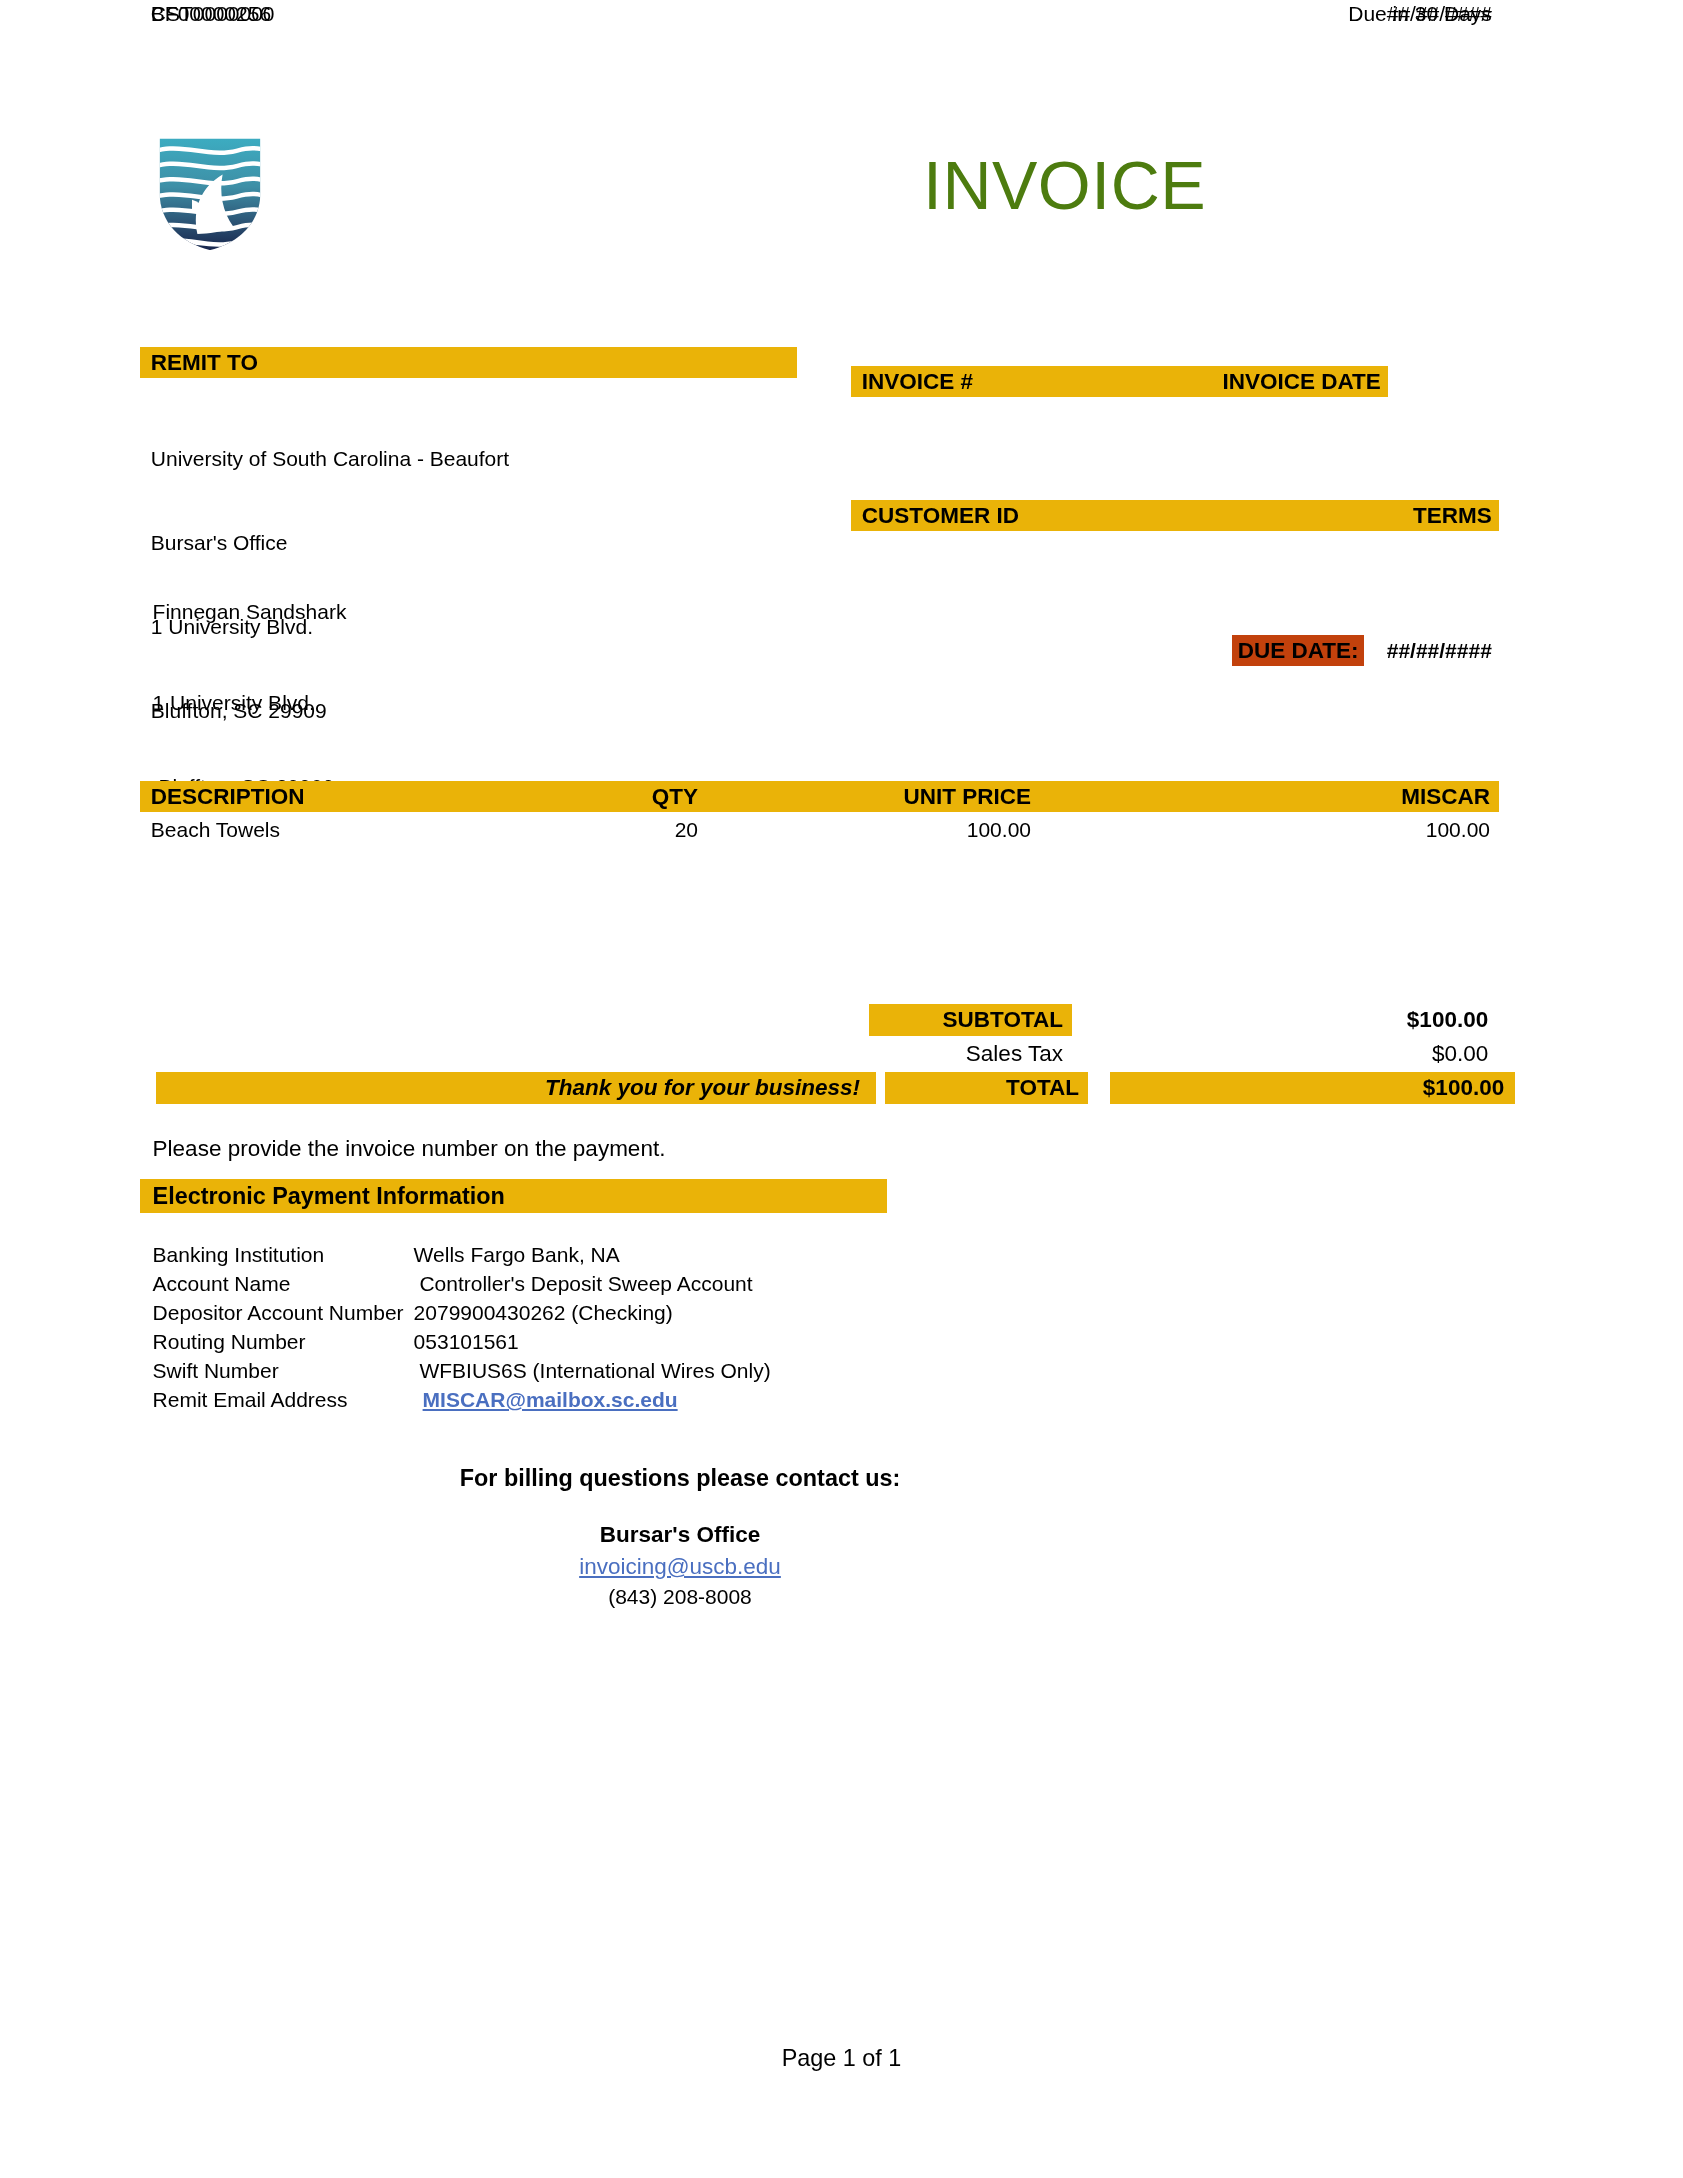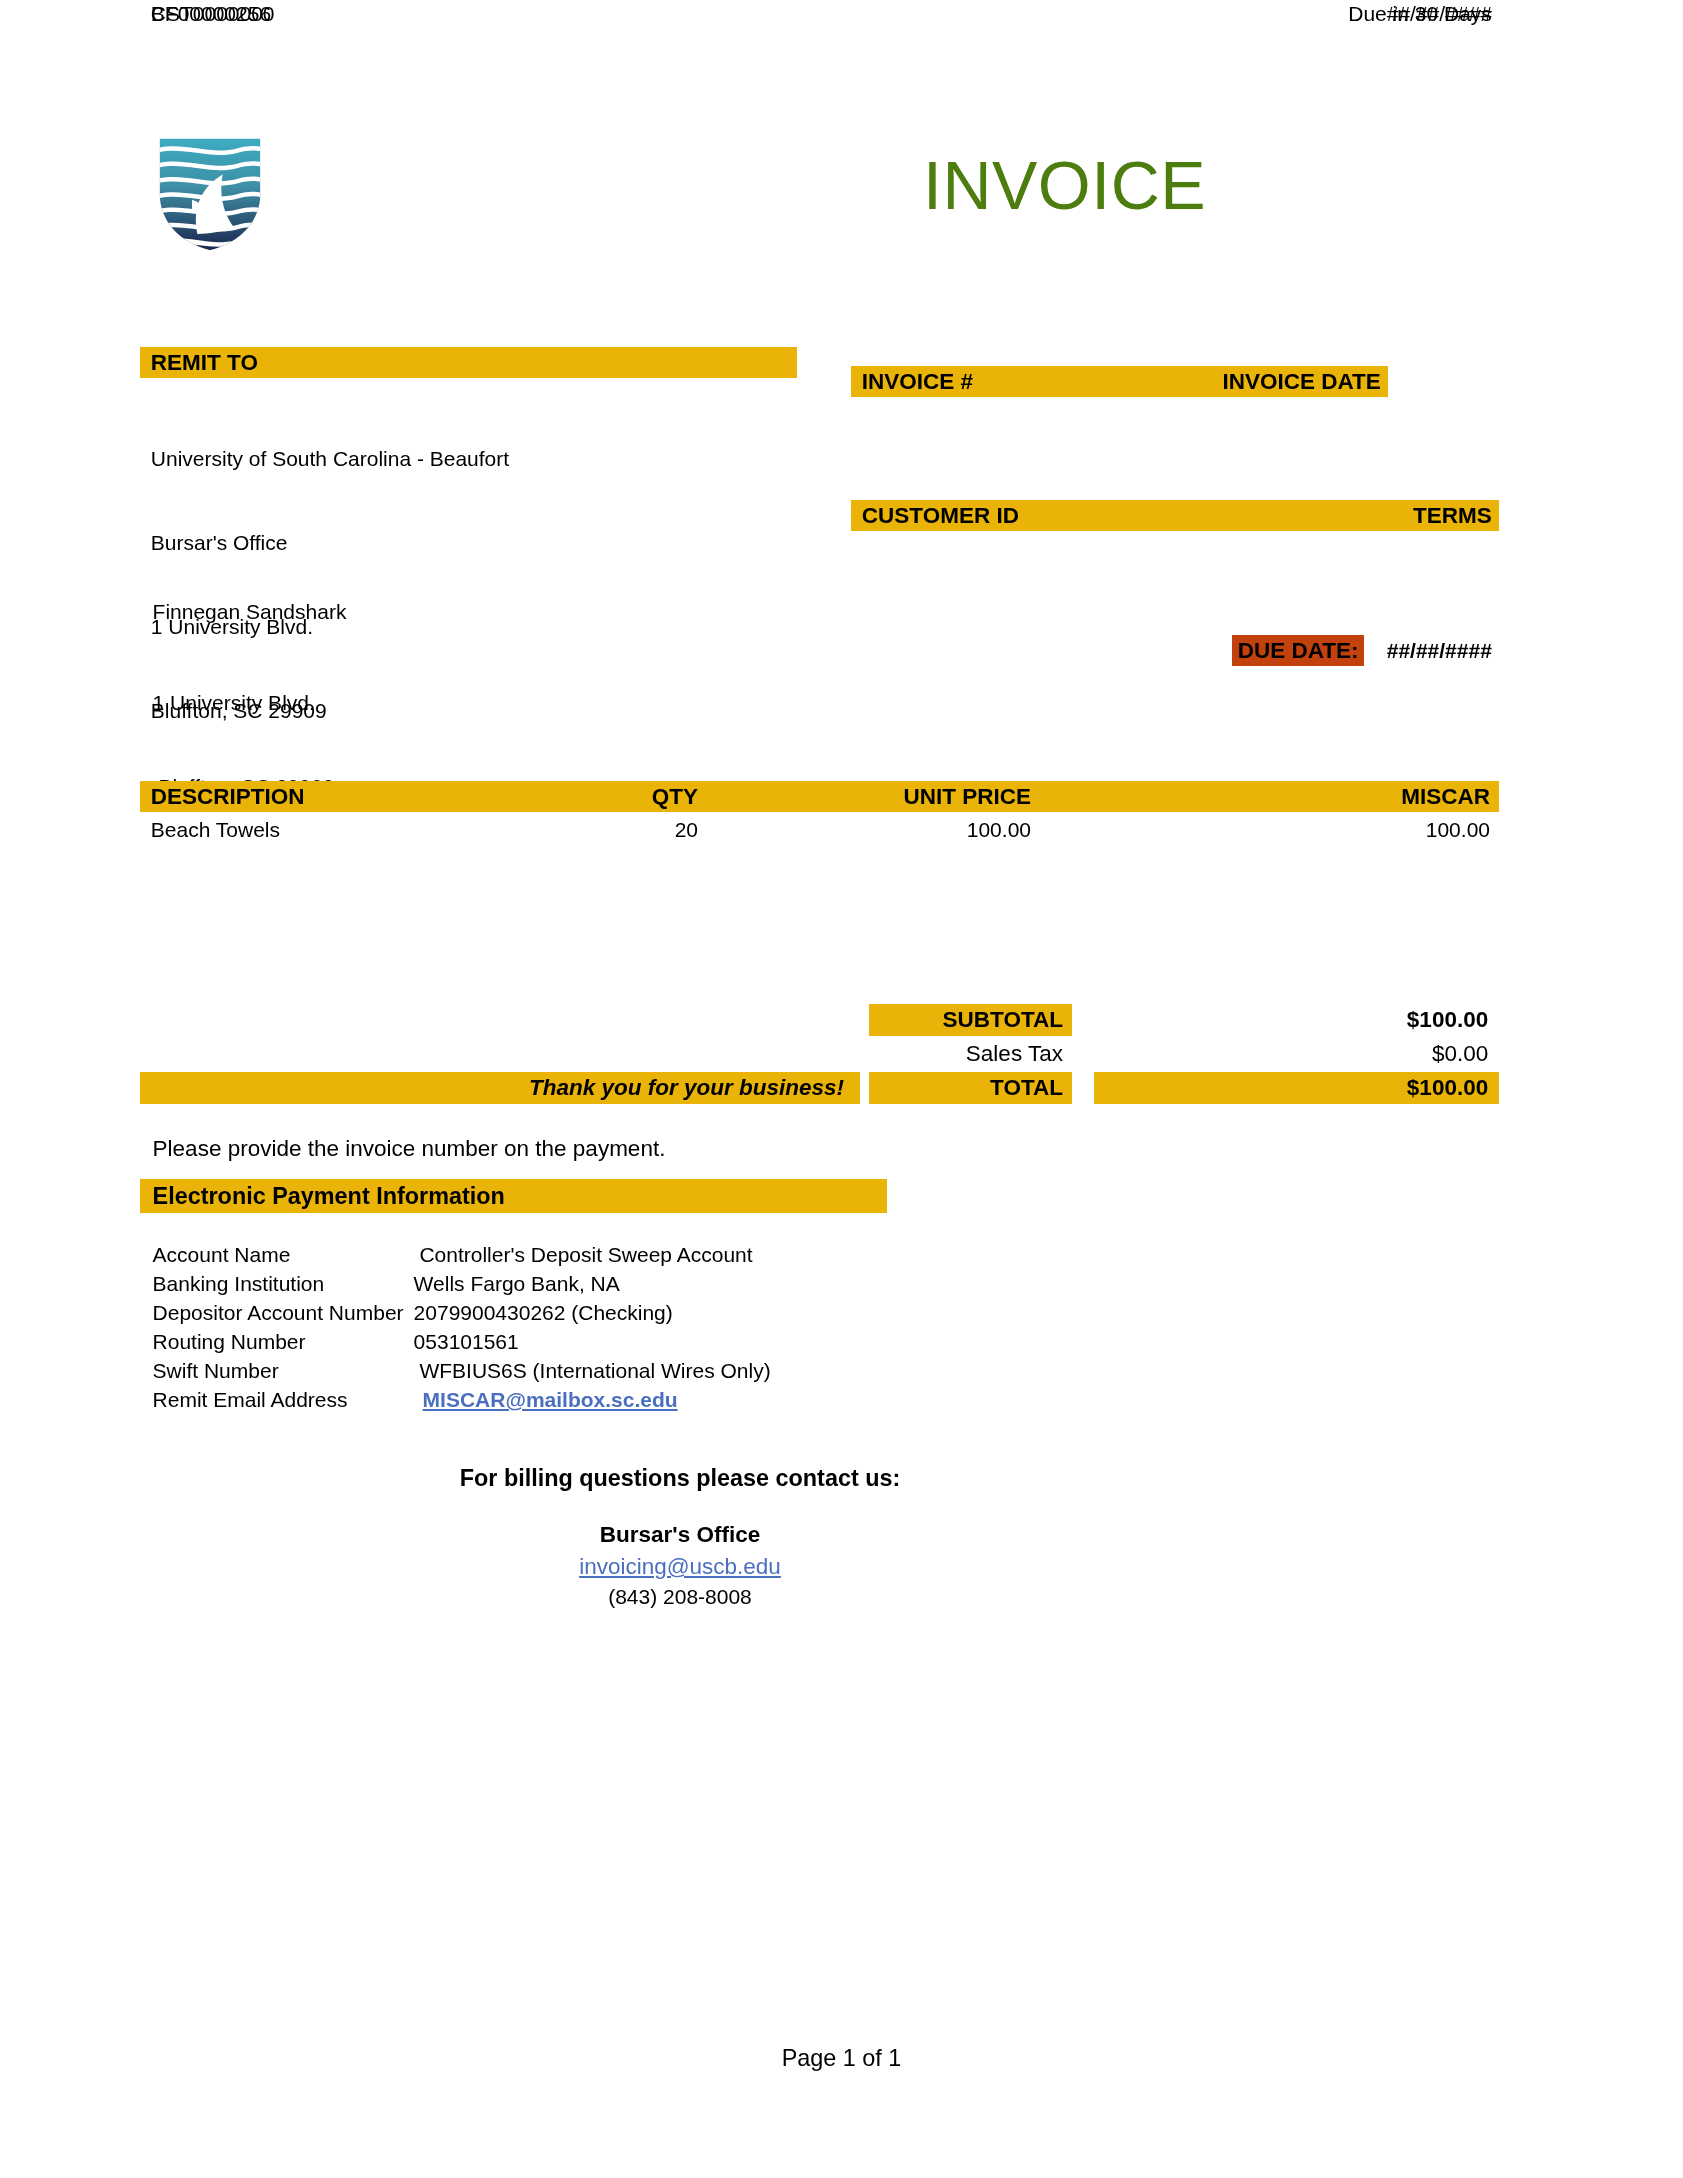--- a/index.html
+++ b/index.html
@@ -434,41 +434,41 @@
 
     <div class="totals">
       <div class="tot-row" style="top:0;">
         <span class="tot-label bold bar">SUBTOTAL</span>
         <span class="tot-value bold">$100.00</span>
       </div>
       <div class="tot-row" style="top:34px;">
         <span class="tot-label">Sales Tax</span>
         <span class="tot-value">$0.00</span>
       </div>
-      <div class="tot-row" style="top:68px;">
+      <div class="tot-row" style="top:68px;margin-left:16px;">
         <span class="thanks bar">Thank you for your business!</span>
         <span class="tot-label bold bar">TOTAL</span>
         <span class="tot-value bold bar">$100.00</span>
       </div>
     </div>
 
     <div class="note">Please provide the invoice number on the payment.</div>
 
     <div class="epay-head bar">
       <span>Electronic Payment Information</span>
     </div>
 
     <div class="epay-table">
       <div class="epay-row">
+        <span class="epay-key">Banking Institution</span>
+        <span class="epay-val">Wells Fargo Bank, NA</span>
+      </div>
+      <div class="epay-row">
         <span class="epay-key">Account Name</span>
         <span class="epay-val"> Controller's Deposit Sweep Account</span>
-      </div>
-      <div class="epay-row">
-        <span class="epay-key">Banking Institution</span>
-        <span class="epay-val">Wells Fargo Bank, NA</span>
       </div>
       <div class="epay-row">
         <span class="epay-key">Depositor Account Number</span>
         <span class="epay-val">2079900430262 (Checking)</span>
       </div>
       <div class="epay-row">
         <span class="epay-key">Routing Number</span>
         <span class="epay-val">053101561</span>
       </div>
       <div class="epay-row">

